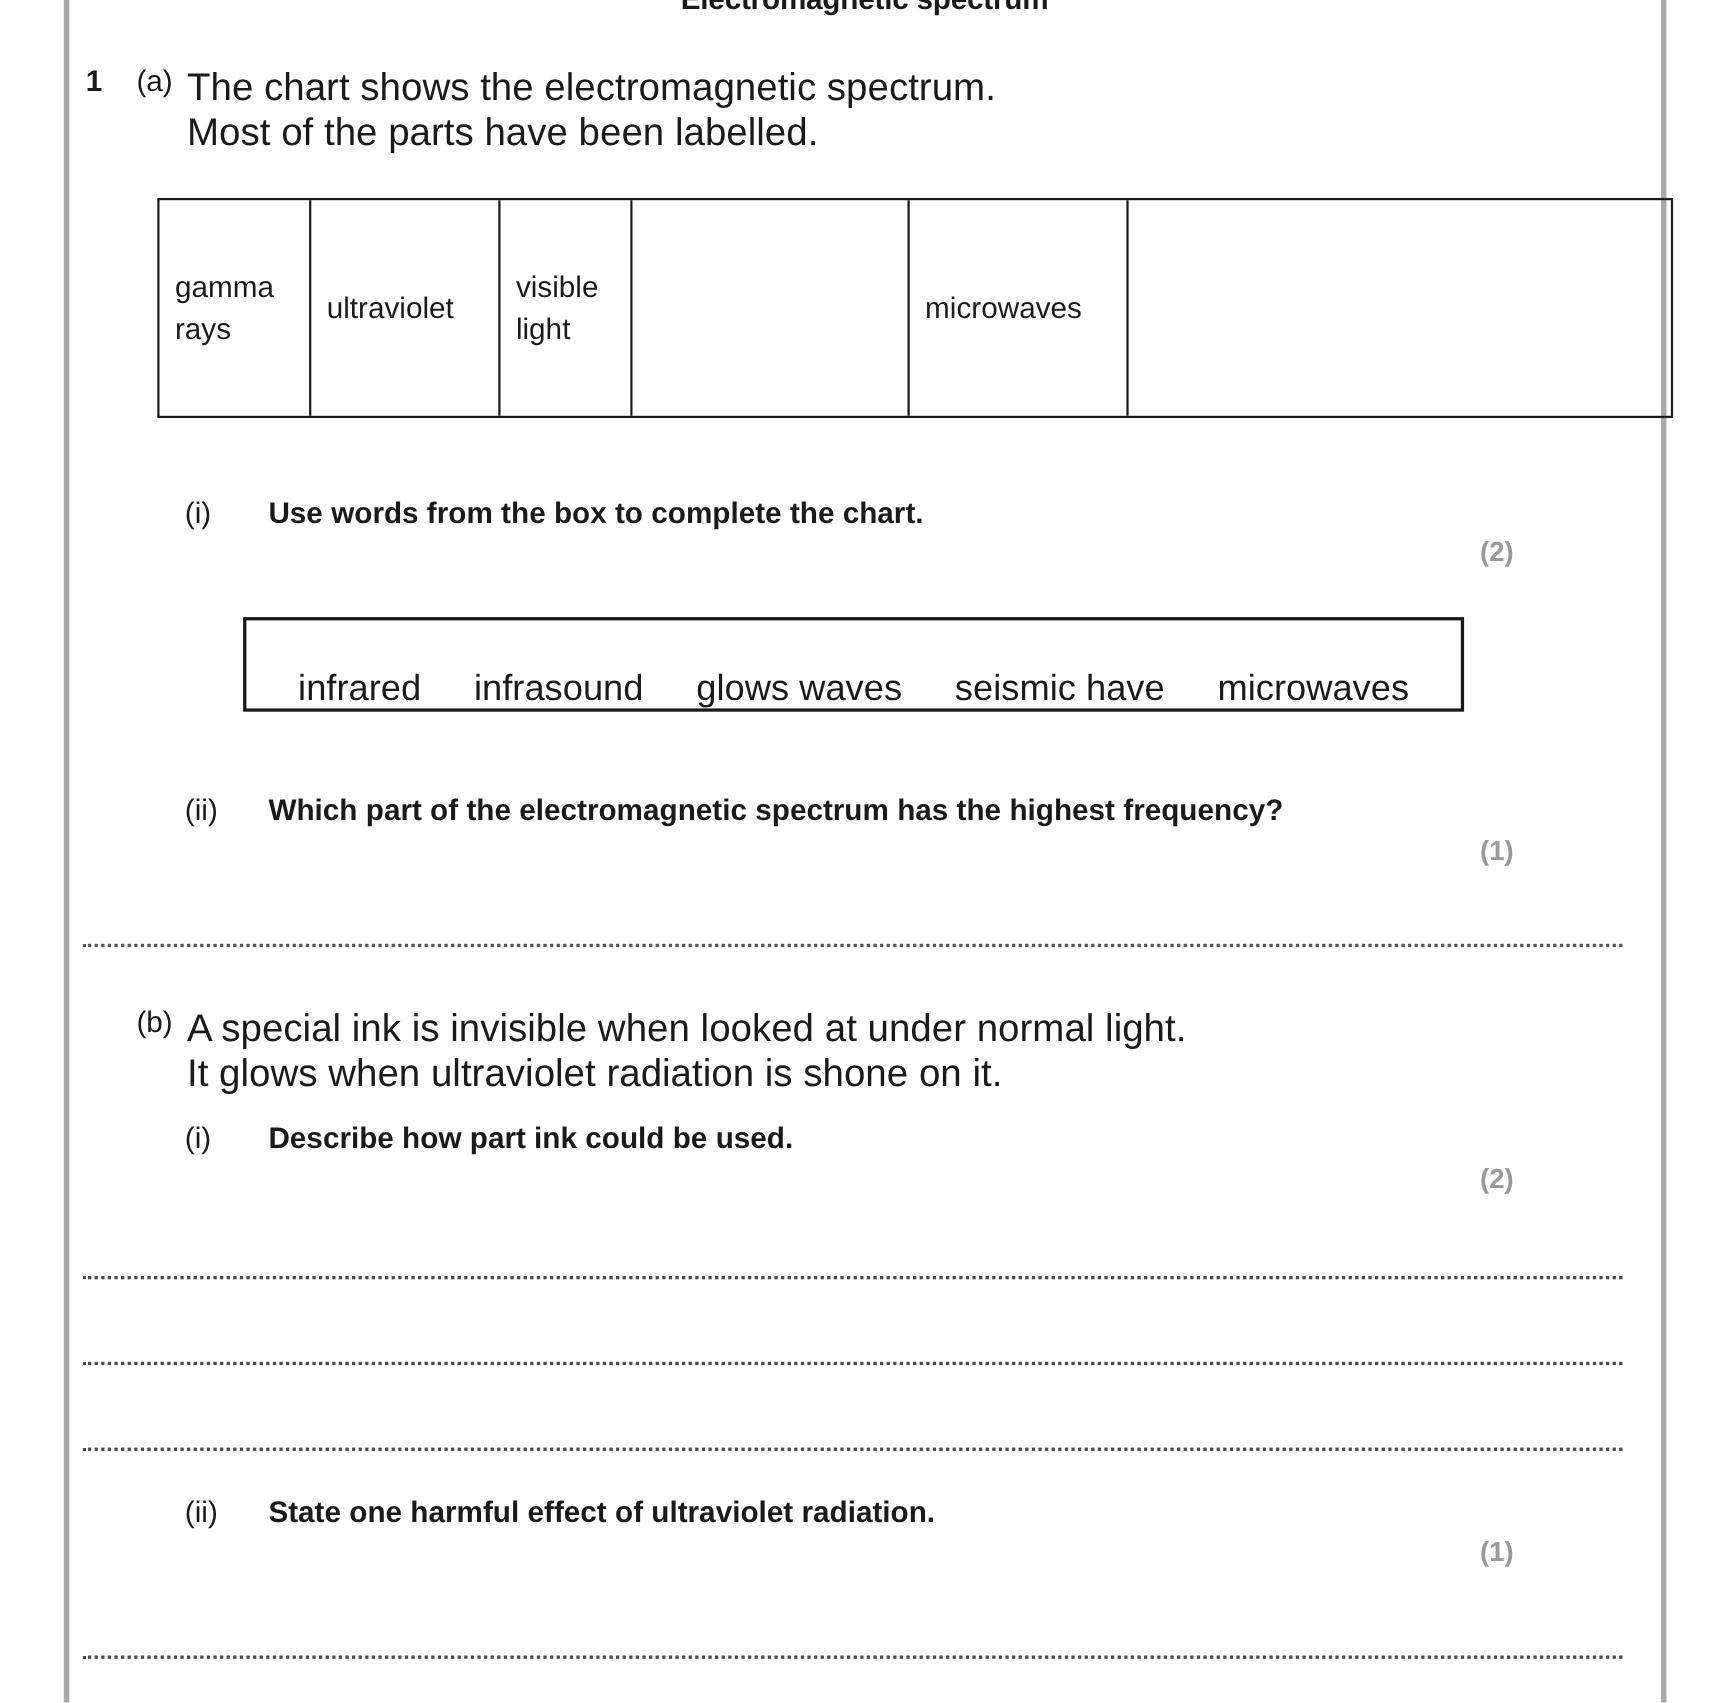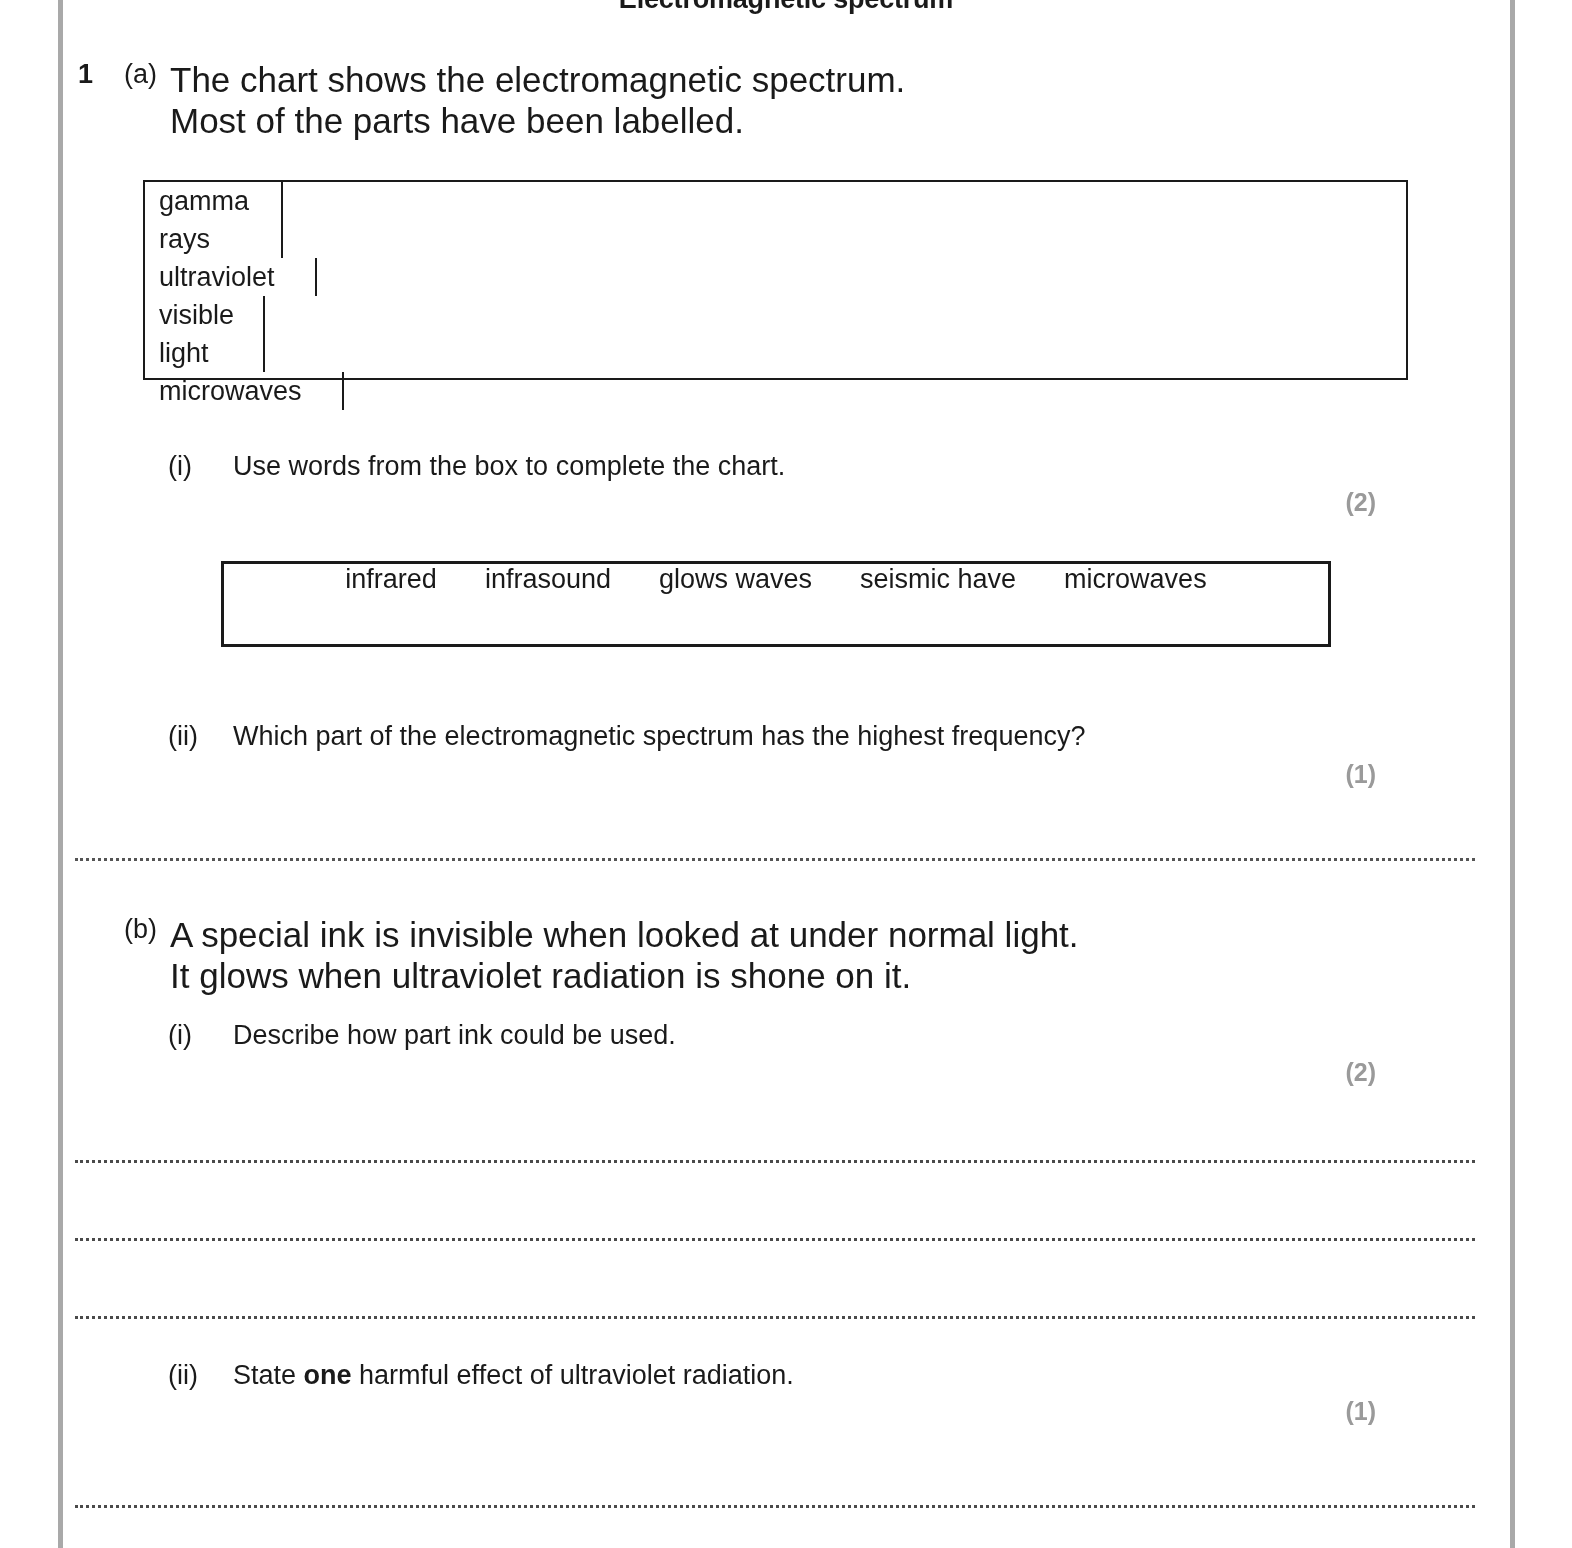--- a/index.html
+++ b/index.html
@@ -66,26 +66,25 @@
     white-space: pre-line;
   }
   .stem-a { top: 59px; }
   .stem-b { top: 914px; }
 
   
   .spectrum {
     position: absolute;
     left: 143px;
     top: 180px;
-    width: 1265px;
+    width: 1378px;
     height: 200px;
     display: flex;
     border: 2px solid #1a1a1a;
     box-sizing: border-box;
-    flex-direction: column;
   }
   .spectrum-cell {
     display: flex;
     align-items: center;
     box-sizing: border-box;
     border-right: 2px solid #1a1a1a;
     padding: 0 14px;
     font-size: 27px;
     line-height: 38px;
     white-space: pre-line;
@@ -99,23 +98,24 @@
     line-height: 40px;
   }
   .subq .roman {
     position: absolute;
     left: 0;
     top: 0;
     width: 60px;
   }
   .subq .text {
     position: absolute;
-    left: 65px;
+    left: 76px;
     top: 0;
     white-space: nowrap;
+    font-weight: bold;
   }
   .subq-a-i  { left: 168px; top: 446px; width: 1200px; height: 40px; }
   .subq-a-ii { left: 168px; top: 716px; width: 1200px; height: 40px; }
   .subq-b-i  { left: 168px; top: 1015px; width: 1200px; height: 40px; }
   .subq-b-ii { left: 168px; top: 1355px; width: 1200px; height: 40px; }
 
   
   .mark {
     position: absolute;
     right: 196px;
@@ -131,24 +131,24 @@
   
   .wordbox {
     position: absolute;
     left: 221px;
     top: 561px;
     width: 1110px;
     height: 86px;
     border: 3px solid #1a1a1a;
     box-sizing: border-box;
     display: flex;
-    align-items: flex-start;
+    align-items: flex-end;
     justify-content: center;
     gap: 48px;
-    font-size: 27px;
+    font-size: 33px;
   }
   .wordbox .word { white-space: nowrap; }
 
   
   .dotted {
     position: absolute;
     left: 75px;
     width: 1400px;
     height: 0;
     border-top: 3px dotted #4a4a4a;

